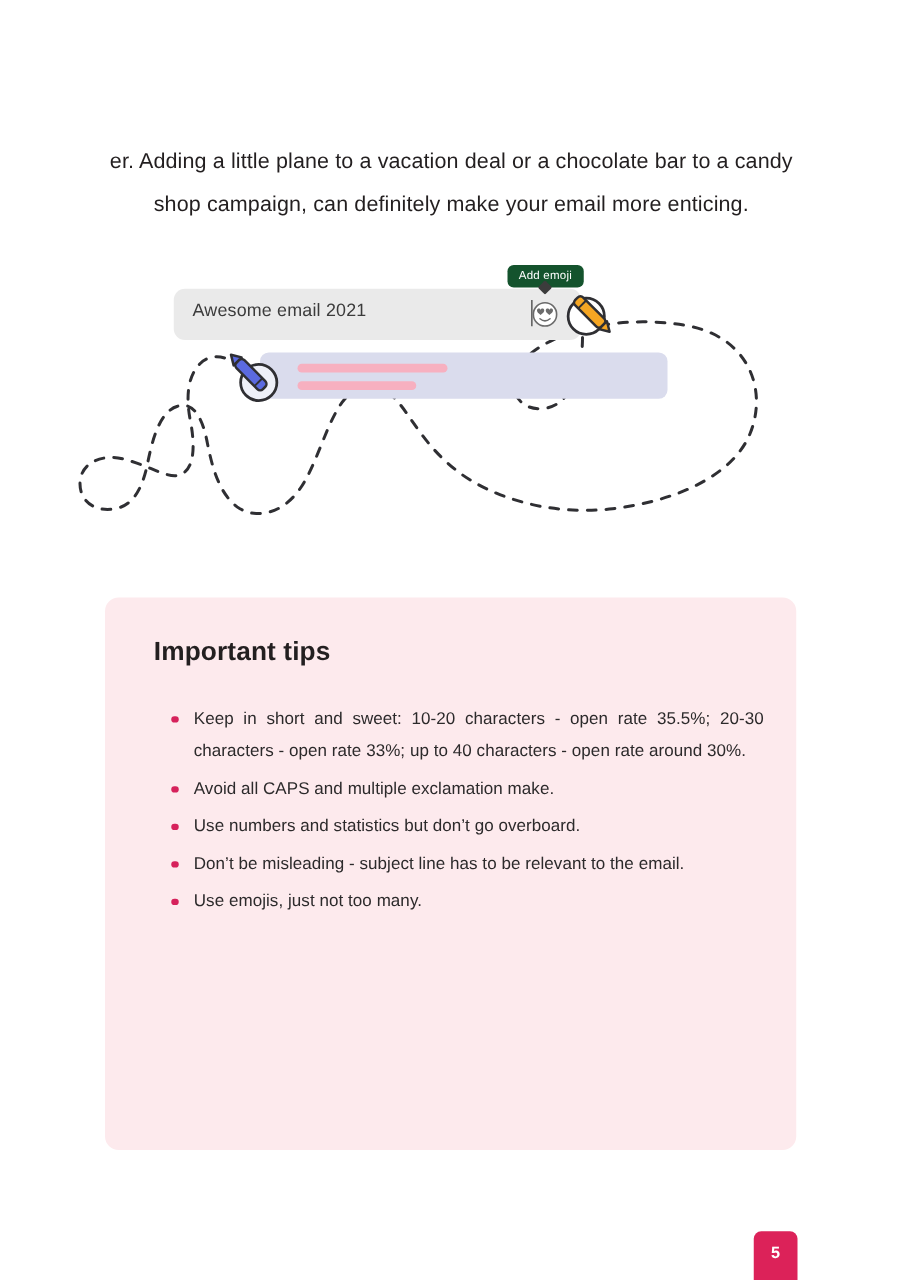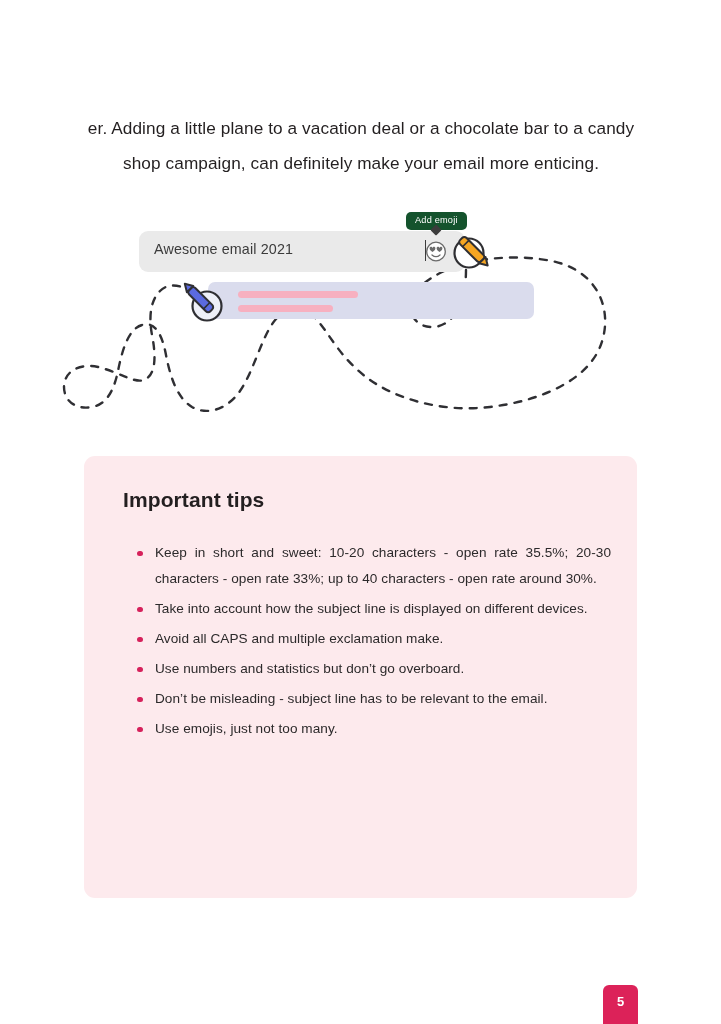--- a/index.html
+++ b/index.html
@@ -120,21 +120,21 @@
     border-radius: 4px;
     height: 7px;
   }
   .body-line.l1 { left: 30px; top: 9px; width: 120px; }
   .body-line.l2 { left: 30px; top: 23px; width: 95px; }
 
   
   .tips-card {
     position: absolute;
     left: 84px;
-    top: 456px;
+    top: 478px;
     width: 553px;
     height: 442px;
     background: #fdeaed;
     border-radius: 11px;
     box-sizing: border-box;
     padding-left: 24px;
   }
   .tips-title {
     position: absolute;
     left: 39px;
@@ -265,21 +265,20 @@
     </svg>
 
     <div class="tooltip">Add emoji</div>
 
   </div>
 
   <div class="tips-card">
     <div class="tips-title">Important tips</div>
     <ul class="tips-list">
       <li>Keep in short and sweet: 10-20 characters - open rate 35.5%; 20-30 characters - open rate 33%; up to 40 characters - open rate around 30%.</li>
-      <li>Take into account how the subject line is displayed on different devices.</li>
       <li>Avoid all CAPS and multiple exclamation make.</li>
       <li>Use numbers and statistics but don’t go overboard.</li>
       <li>Don’t be misleading - subject line has to be relevant to the email.</li>
       <li>Use emojis, just not too many.</li>
     </ul>
   </div>
 
   <div class="page-badge">5</div>
 
 </div>

